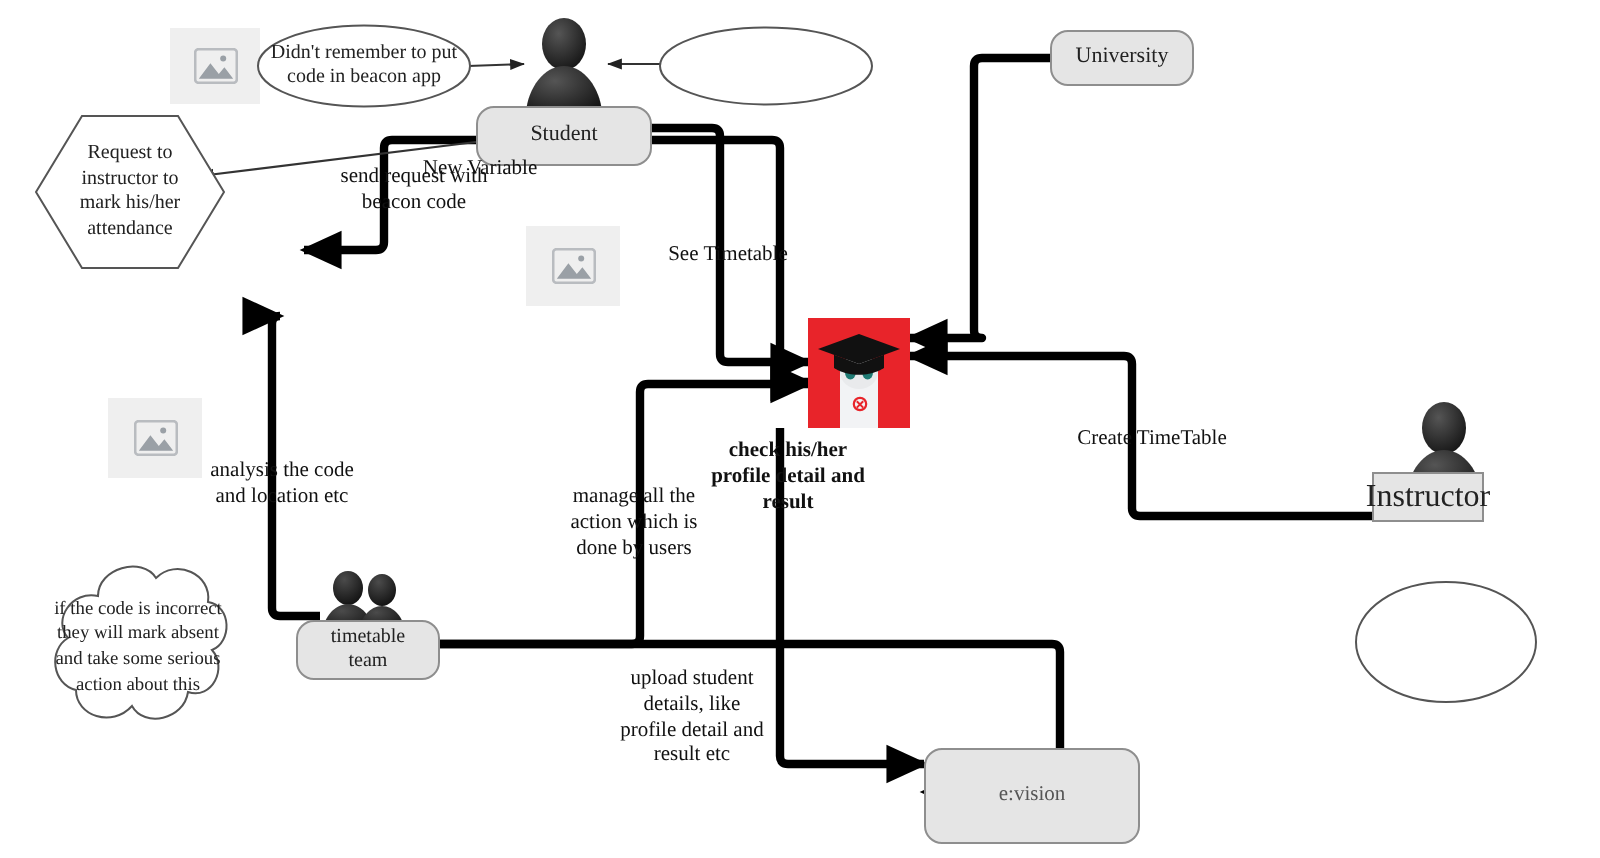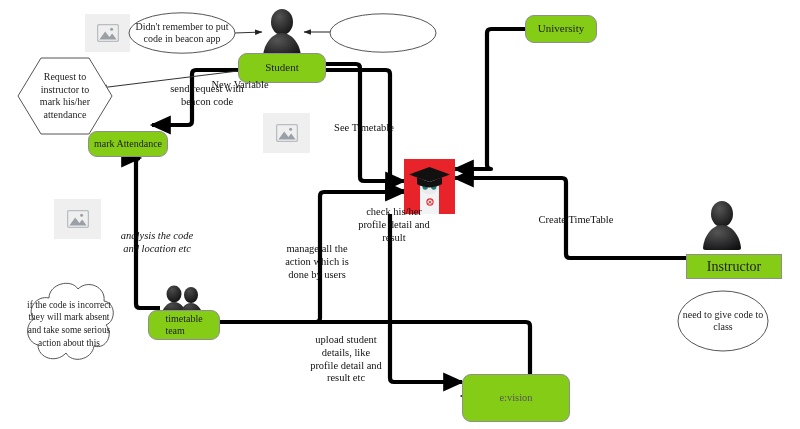--- a/index.html
+++ b/index.html
@@ -1,21 +1,21 @@
 <!DOCTYPE html>
 <html><head>
 <meta charset="utf-8">
 <style>
   html,body{margin:0;padding:0;background:#ffffff;}
   body{width:800px;height:429px;font-family:"Liberation Serif",serif;color:#1a1a1a;}
   #canvas{position:relative;width:800px;height:429px;overflow:hidden;background:#fff;}
   svg#wires{position:absolute;left:0;top:0;width:800px;height:429px;}
 
   .node{position:absolute;box-sizing:border-box;display:flex;align-items:center;
-        justify-content:center;text-align:left;background:#84cc16;border:1px solid #8e8e8e;
+        justify-content:center;text-align:center;background:#e5e5e5;border:1px solid #8e8e8e;
         font-size:11px;line-height:1.25;color:#222;}
   .node.rounded{border-radius:9px;}
   .node.sharp{border-radius:0;}
 
   .label{position:absolute;text-align:center;font-size:10.5px;line-height:1.22;
          color:#111;font-family:"Liberation Serif",serif;white-space:pre-line;}
 
   .shape-text{position:absolute;display:flex;align-items:center;justify-content:center;
               text-align:center;font-size:10px;line-height:1.25;color:#222;}
 
@@ -168,22 +168,20 @@
   <div class="shape-text" style="left:131px;top:14px;width:102px;height:38px;white-space:pre-line;">Didn't remember to put
 code in beacon app</div>
 
   <svg style="position:absolute;left:329px;top:13px;" width="108" height="40">
     <ellipse cx="54" cy="20" rx="53" ry="19.2" fill="#fff" stroke="#555" stroke-width="1"></ellipse>
   </svg>
 
   <svg style="position:absolute;left:677px;top:290px;" width="92" height="62">
     <ellipse cx="46" cy="31" rx="45" ry="30" fill="#fff" stroke="#555" stroke-width="1"></ellipse>
   </svg>
-  <div class="shape-text" style="left:679px;top:292px;width:88px;height:58px;white-space:pre-line;">need to give code to
-class</div>
 
   <svg style="position:absolute;left:17px;top:57px;" width="96" height="78">
     <polygon points="24,1 72,1 95,39 72,77 24,77 1,39" fill="#fff" stroke="#555" stroke-width="1"></polygon>
   </svg>
   <div class="shape-text" style="left:22px;top:59px;width:86px;height:74px;white-space:pre-line;">Request to
 instructor to
 mark his/her
 attendance</div>
 
   <svg style="position:absolute;left:18px;top:272px;" width="102" height="104">
@@ -193,44 +191,43 @@
   </svg>
   <div class="shape-text" style="left:18px;top:288px;width:102px;height:72px;white-space:pre-line;font-size:9.4px;line-height:1.35;">if the code is  incorrect
 they will mark absent
 and take some serious
 action about this</div>
 
   <div class="node rounded" style="left:238px;top:53px;width:88px;height:30px;">Student</div>
 
   <div class="node rounded" style="left:525px;top:15px;width:72px;height:28px;">University</div>
 
-  <div class="node rounded" style="left:88px;top:131px;width:80px;height:26px;font-size:10px;">mark Attendance</div>
 
   <div class="node rounded" style="left:148px;top:310px;width:72px;height:30px;font-size:10px;white-space:pre-line;">timetable
 team</div>
 
-  <div class="node sharp" style="left:686px;top:254px;width:96px;height:25px;font-size:14px;">Instructor</div>
+  <div class="node sharp" style="left:686px;top:236px;width:56px;height:25px;font-size:16px;">Instructor</div>
 
   <div class="node rounded" style="left:462px;top:374px;width:108px;height:48px;font-size:10.5px;color:#555;">e:vision</div>
 
   <div class="label" style="left:192px;top:79px;width:96px;">New Variable</div>
 
   <div class="label" style="left:152px;top:83px;width:110px;">send request with
 beacon code</div>
 
   <div class="label" style="left:324px;top:122px;width:80px;">See Timetable</div>
 
 
-  <div class="label" style="left:341px;top:206px;width:106px;">check his/her
+  <div class="label" style="left:341px;top:220px;width:106px;font-weight:bold;">check his/her
 profile detail and
 result</div>
 
   <div class="label" style="left:528px;top:214px;width:96px;">Create TimeTable</div>
 
-  <div class="label" style="left:104px;top:230px;width:106px;font-style:italic;">analysis the code
+  <div class="label" style="left:88px;top:230px;width:106px;">analysis the code
 and location etc</div>
 
   <div class="label" style="left:272px;top:243px;width:90px;">manage all the
 action which is
 done by users</div>
 
   <div class="label" style="left:300px;top:334px;width:92px;">upload student
 details, like
 profile detail and
 result etc</div>

